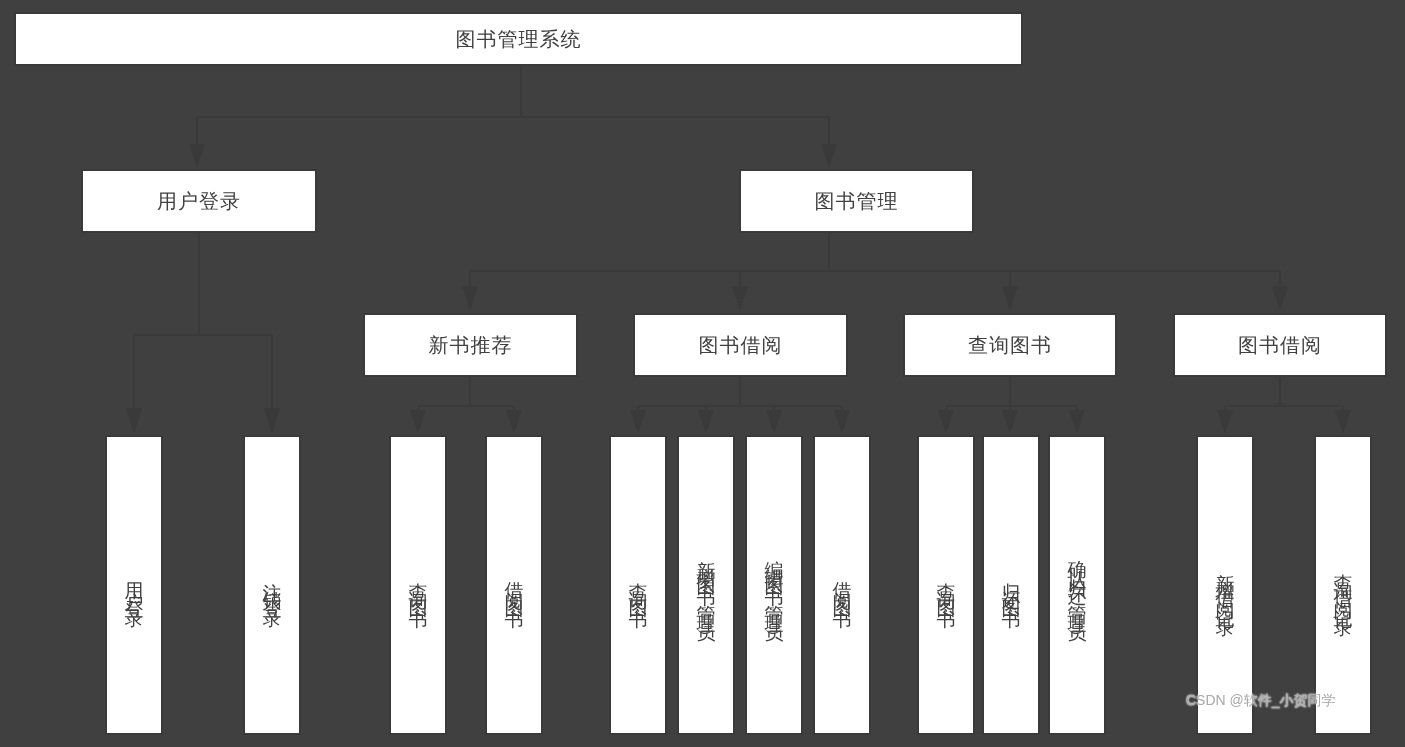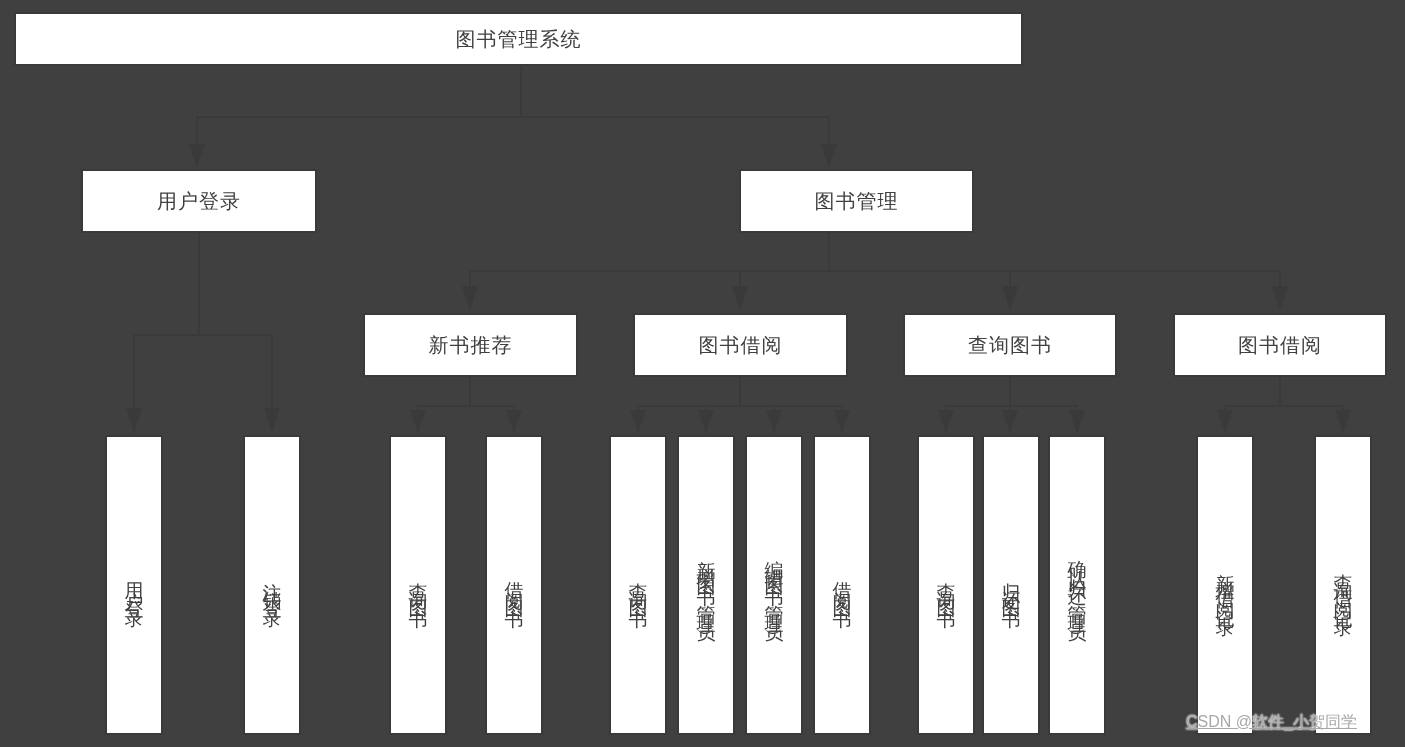--- a/index.html
+++ b/index.html
@@ -36,27 +36,26 @@
     writing-mode:vertical-rl;
     text-orientation:mixed;
     font-size:19px;
     line-height:1.15;
     letter-spacing:9px;
     color:var(--text);
     white-space:nowrap;
   }
   .watermark{
     position:absolute;
-    left:1186px;top:712px;
+    left:1186px;top:692px;
     z-index:3;
-    font-size:16px;
+    font-size:14px;
     color:#a8a8a8;
     text-shadow:0 0 2px #fff,0 0 2px #fff;
     white-space:nowrap;
-    text-decoration:underline;
   }
 </style>
 </head>
 <body>
 
 <div id="canvas">
 
   <svg id="connectors" width="1405" height="747" viewBox="0 0 1405 747">
     <g stroke="#3a3a3a" stroke-width="2" fill="none">
 

